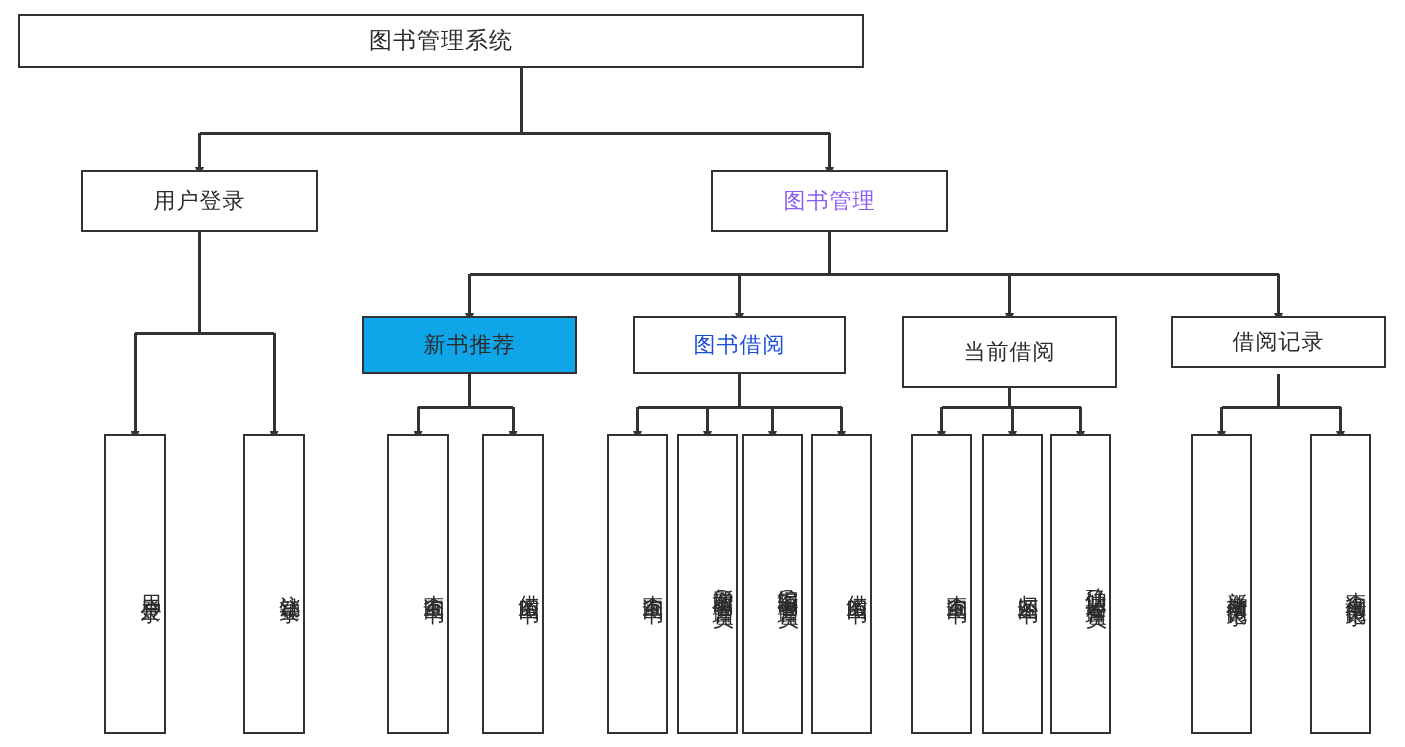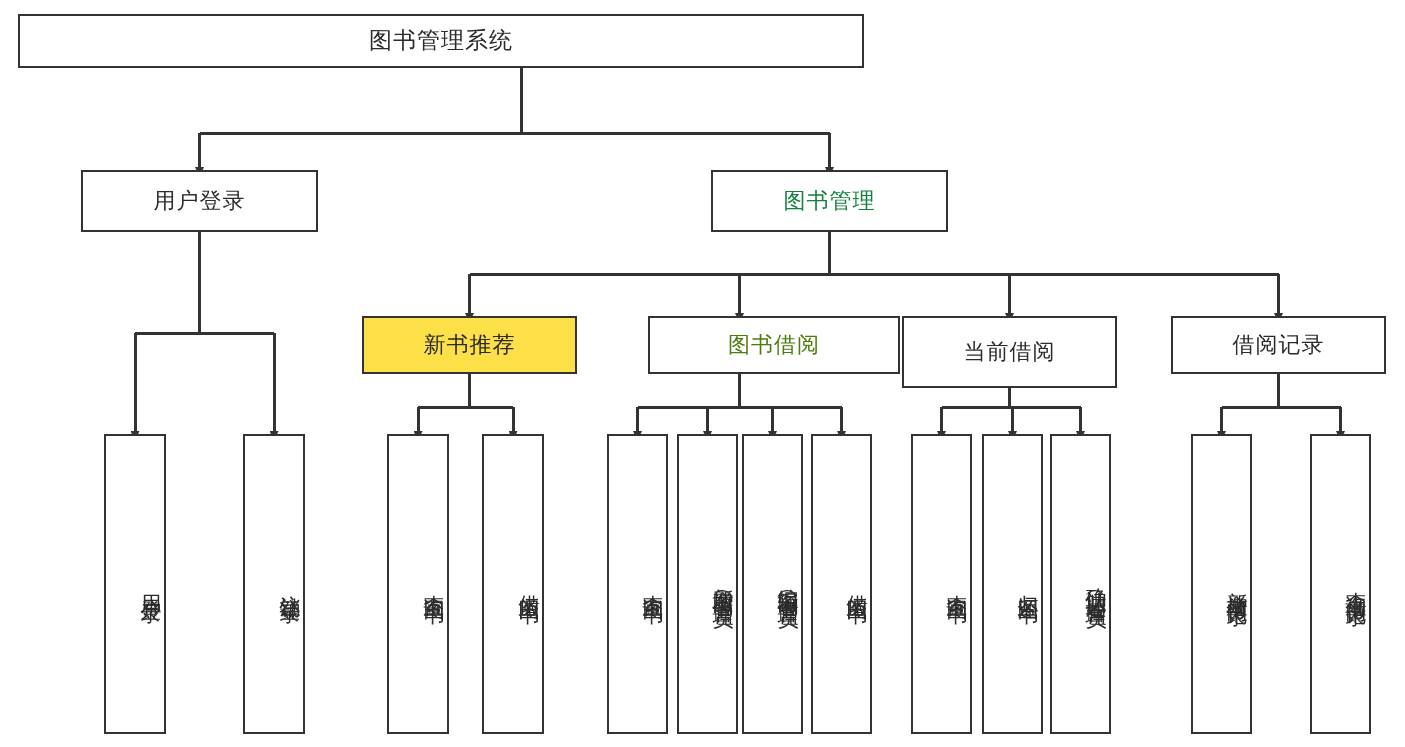--- a/index.html
+++ b/index.html
@@ -113,33 +113,33 @@
         <line x1="1340.5" y1="407" x2="1340.5" y2="432" stroke="#333333" stroke-width="3" shape-rendering="crispEdges" marker-end="url(#arrowhead)"></line>
       </g>
   </svg>
   <div id="nodes">
       <div class="node horiz root" style="left: 18px; top: 14px; width: 846px; height: 54px; border-color: rgb(51, 51, 51); background: rgb(255, 255, 255); color: rgb(43, 43, 43); text-align: right;">
         <span class="hlabel">图书管理系统</span>
       </div>
       <div class="node horiz" style="left: 81px; top: 170px; width: 237px; height: 62px; border-color: rgb(51, 51, 51); background: rgb(255, 255, 255); color: rgb(43, 43, 43);">
         <span class="hlabel">用户登录</span>
       </div>
-      <div class="node horiz" style="left: 711px; top: 170px; width: 237px; height: 62px; border-color: rgb(51, 51, 51); background: rgb(255, 255, 255); color: #15803d;">
+      <div class="node horiz" style="left: 711px; top: 170px; width: 237px; height: 62px; border-color: rgb(51, 51, 51); background: rgb(255, 255, 255); color: #8b5cf6;">
         <span class="hlabel">图书管理</span>
       </div>
-      <div class="node horiz" style="left: 362px; top: 316px; width: 215px; height: 58px; border-color: rgb(51, 51, 51); background: #fde047; color: rgb(43, 43, 43);">
+      <div class="node horiz" style="left: 362px; top: 316px; width: 215px; height: 58px; border-color: rgb(51, 51, 51); background: #0ea5e9; color: rgb(43, 43, 43);">
         <span class="hlabel">新书推荐</span>
       </div>
-      <div class="node horiz" style="left: 633px; top: 316px; width: 252px; height: 58px; border-color: rgb(51, 51, 51); background: rgb(255, 255, 255); color: #4d7c0f; margin-left: 15px;">
+      <div class="node horiz" style="left: 633px; top: 316px; width: 213px; height: 58px; border-color: rgb(51, 51, 51); background: rgb(255, 255, 255); color: #1d4ed8;">
         <span class="hlabel">图书借阅</span>
       </div>
       <div class="node horiz" style="left: 902px; top: 316px; width: 215px; height: 72px; border-color: rgb(51, 51, 51); background: rgb(255, 255, 255); color: rgb(43, 43, 43);">
         <span class="hlabel">当前借阅</span>
       </div>
-      <div class="node horiz" style="left: 1171px; top: 316px; width: 215px; height: 58px; border-color: rgb(51, 51, 51); background: rgb(255, 255, 255); color: rgb(43, 43, 43);">
+      <div class="node horiz" style="left: 1171px; top: 316px; width: 215px; height: 52px; border-color: rgb(51, 51, 51); background: rgb(255, 255, 255); color: rgb(43, 43, 43);">
         <span class="hlabel">借阅记录</span>
       </div>
       <div class="node vert" style="left: 104px; top: 434px; width: 62px; height: 300px; border-color: rgb(51, 51, 51); background: rgb(255, 255, 255); color: rgb(43, 43, 43);">
         <span class="vlabel">用户登录</span>
       </div>
       <div class="node vert" style="left: 243px; top: 434px; width: 62px; height: 300px; border-color: rgb(51, 51, 51); background: rgb(255, 255, 255); color: rgb(43, 43, 43);">
         <span class="vlabel">注销登录</span>
       </div>
       <div class="node vert" style="left: 387px; top: 434px; width: 62px; height: 300px; border-color: rgb(51, 51, 51); background: rgb(255, 255, 255); color: rgb(43, 43, 43);">
         <span class="vlabel">查询图书</span>

